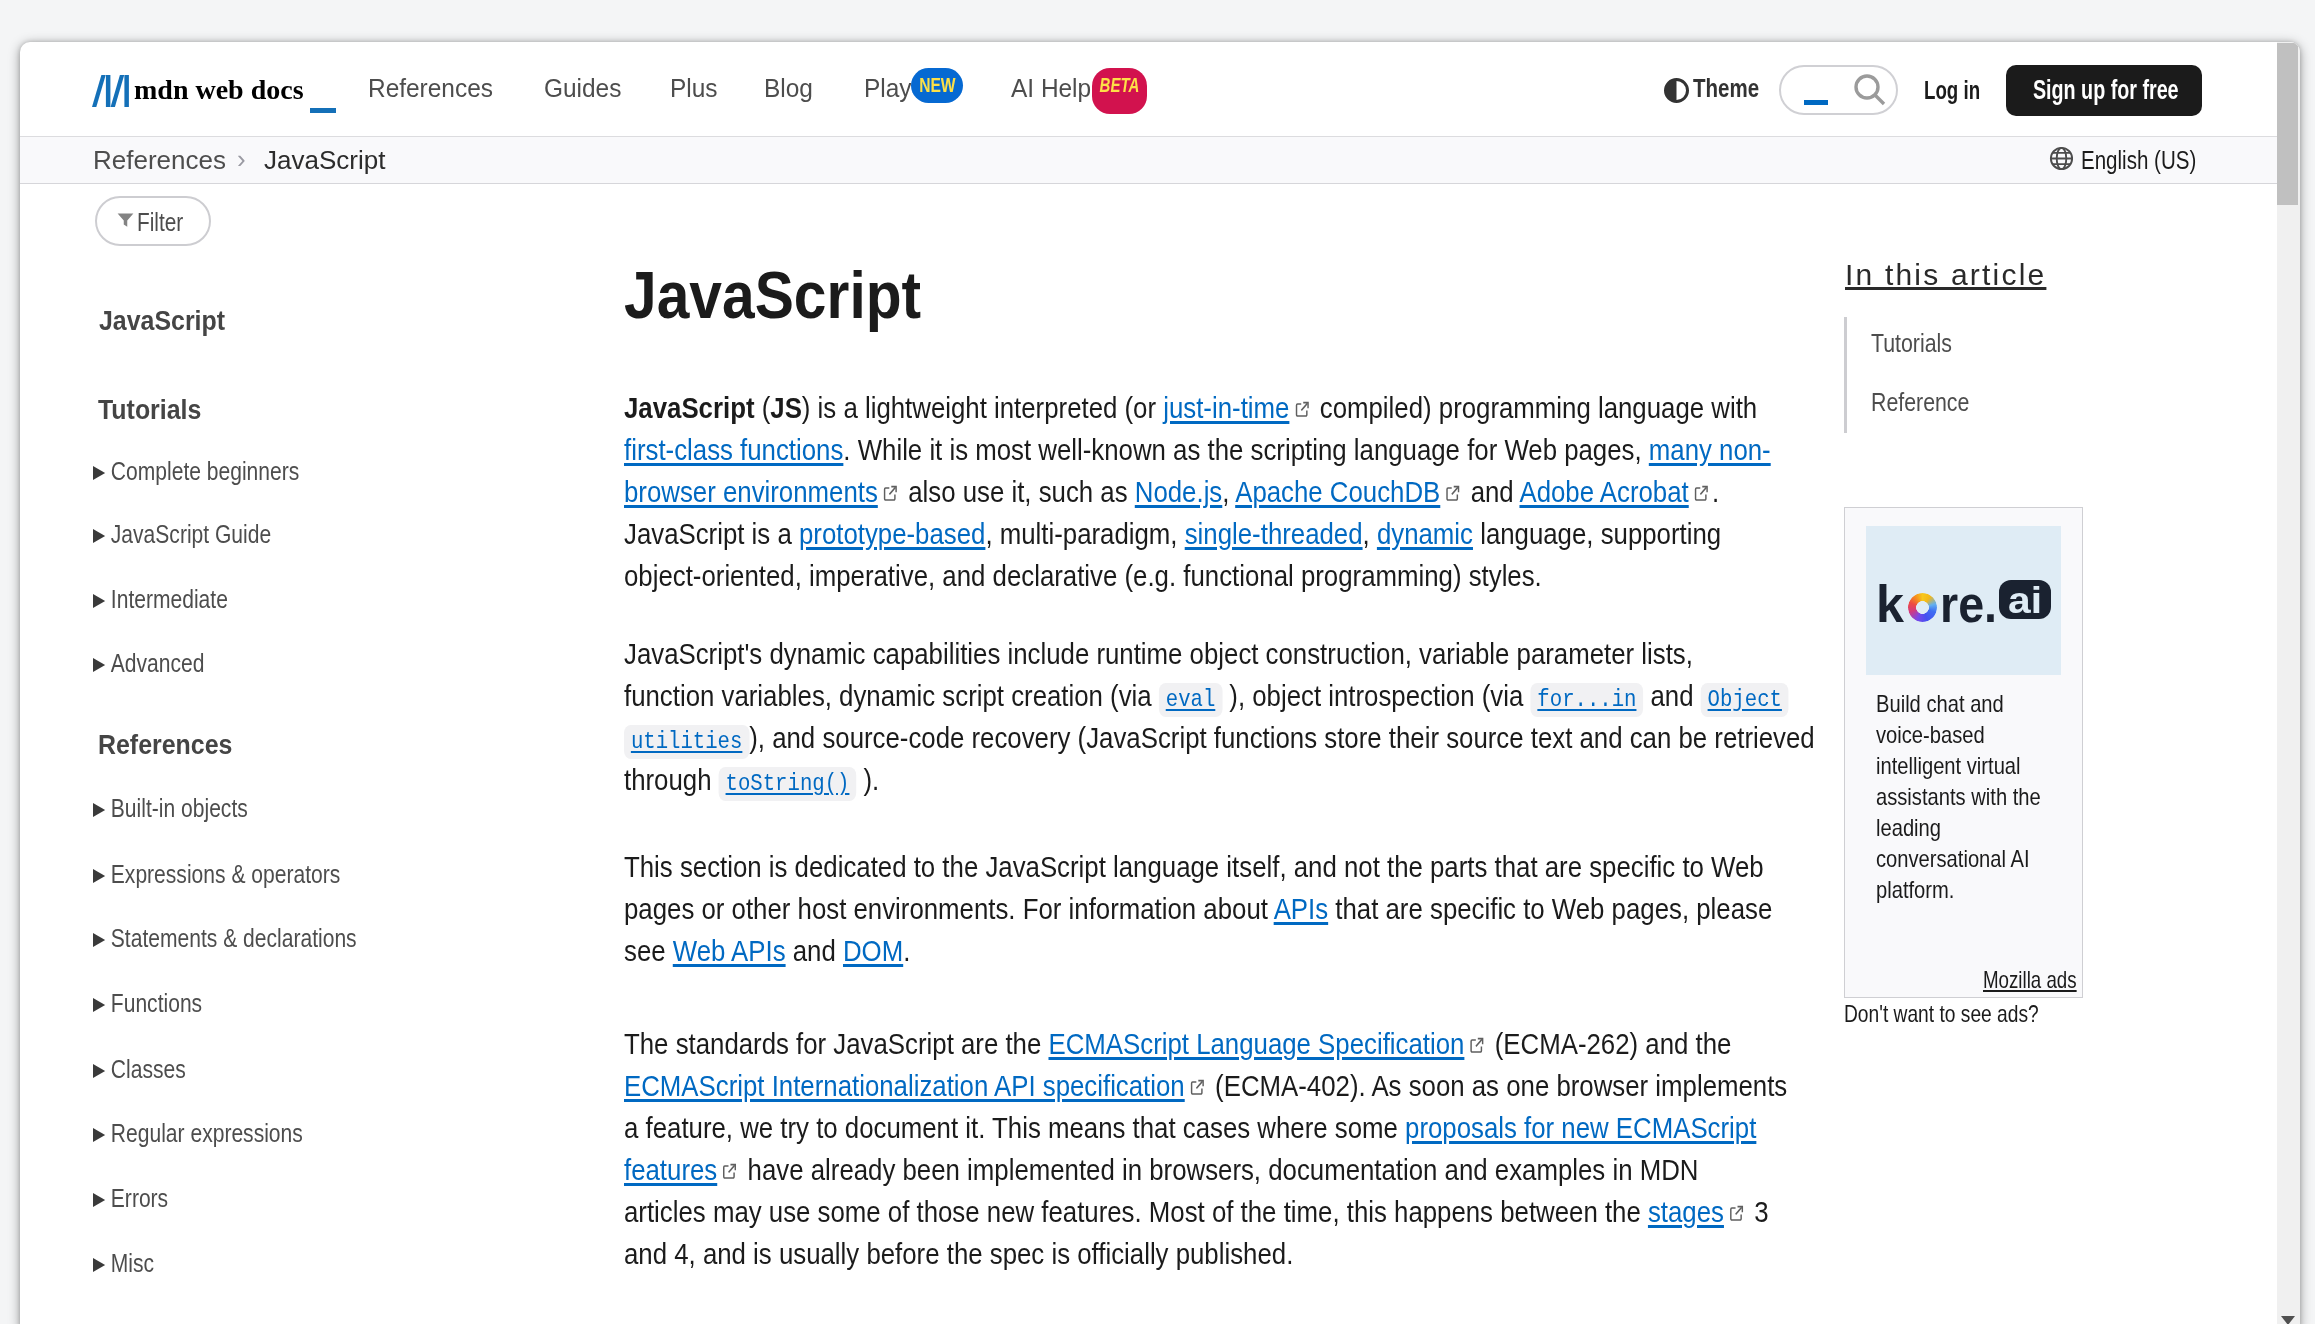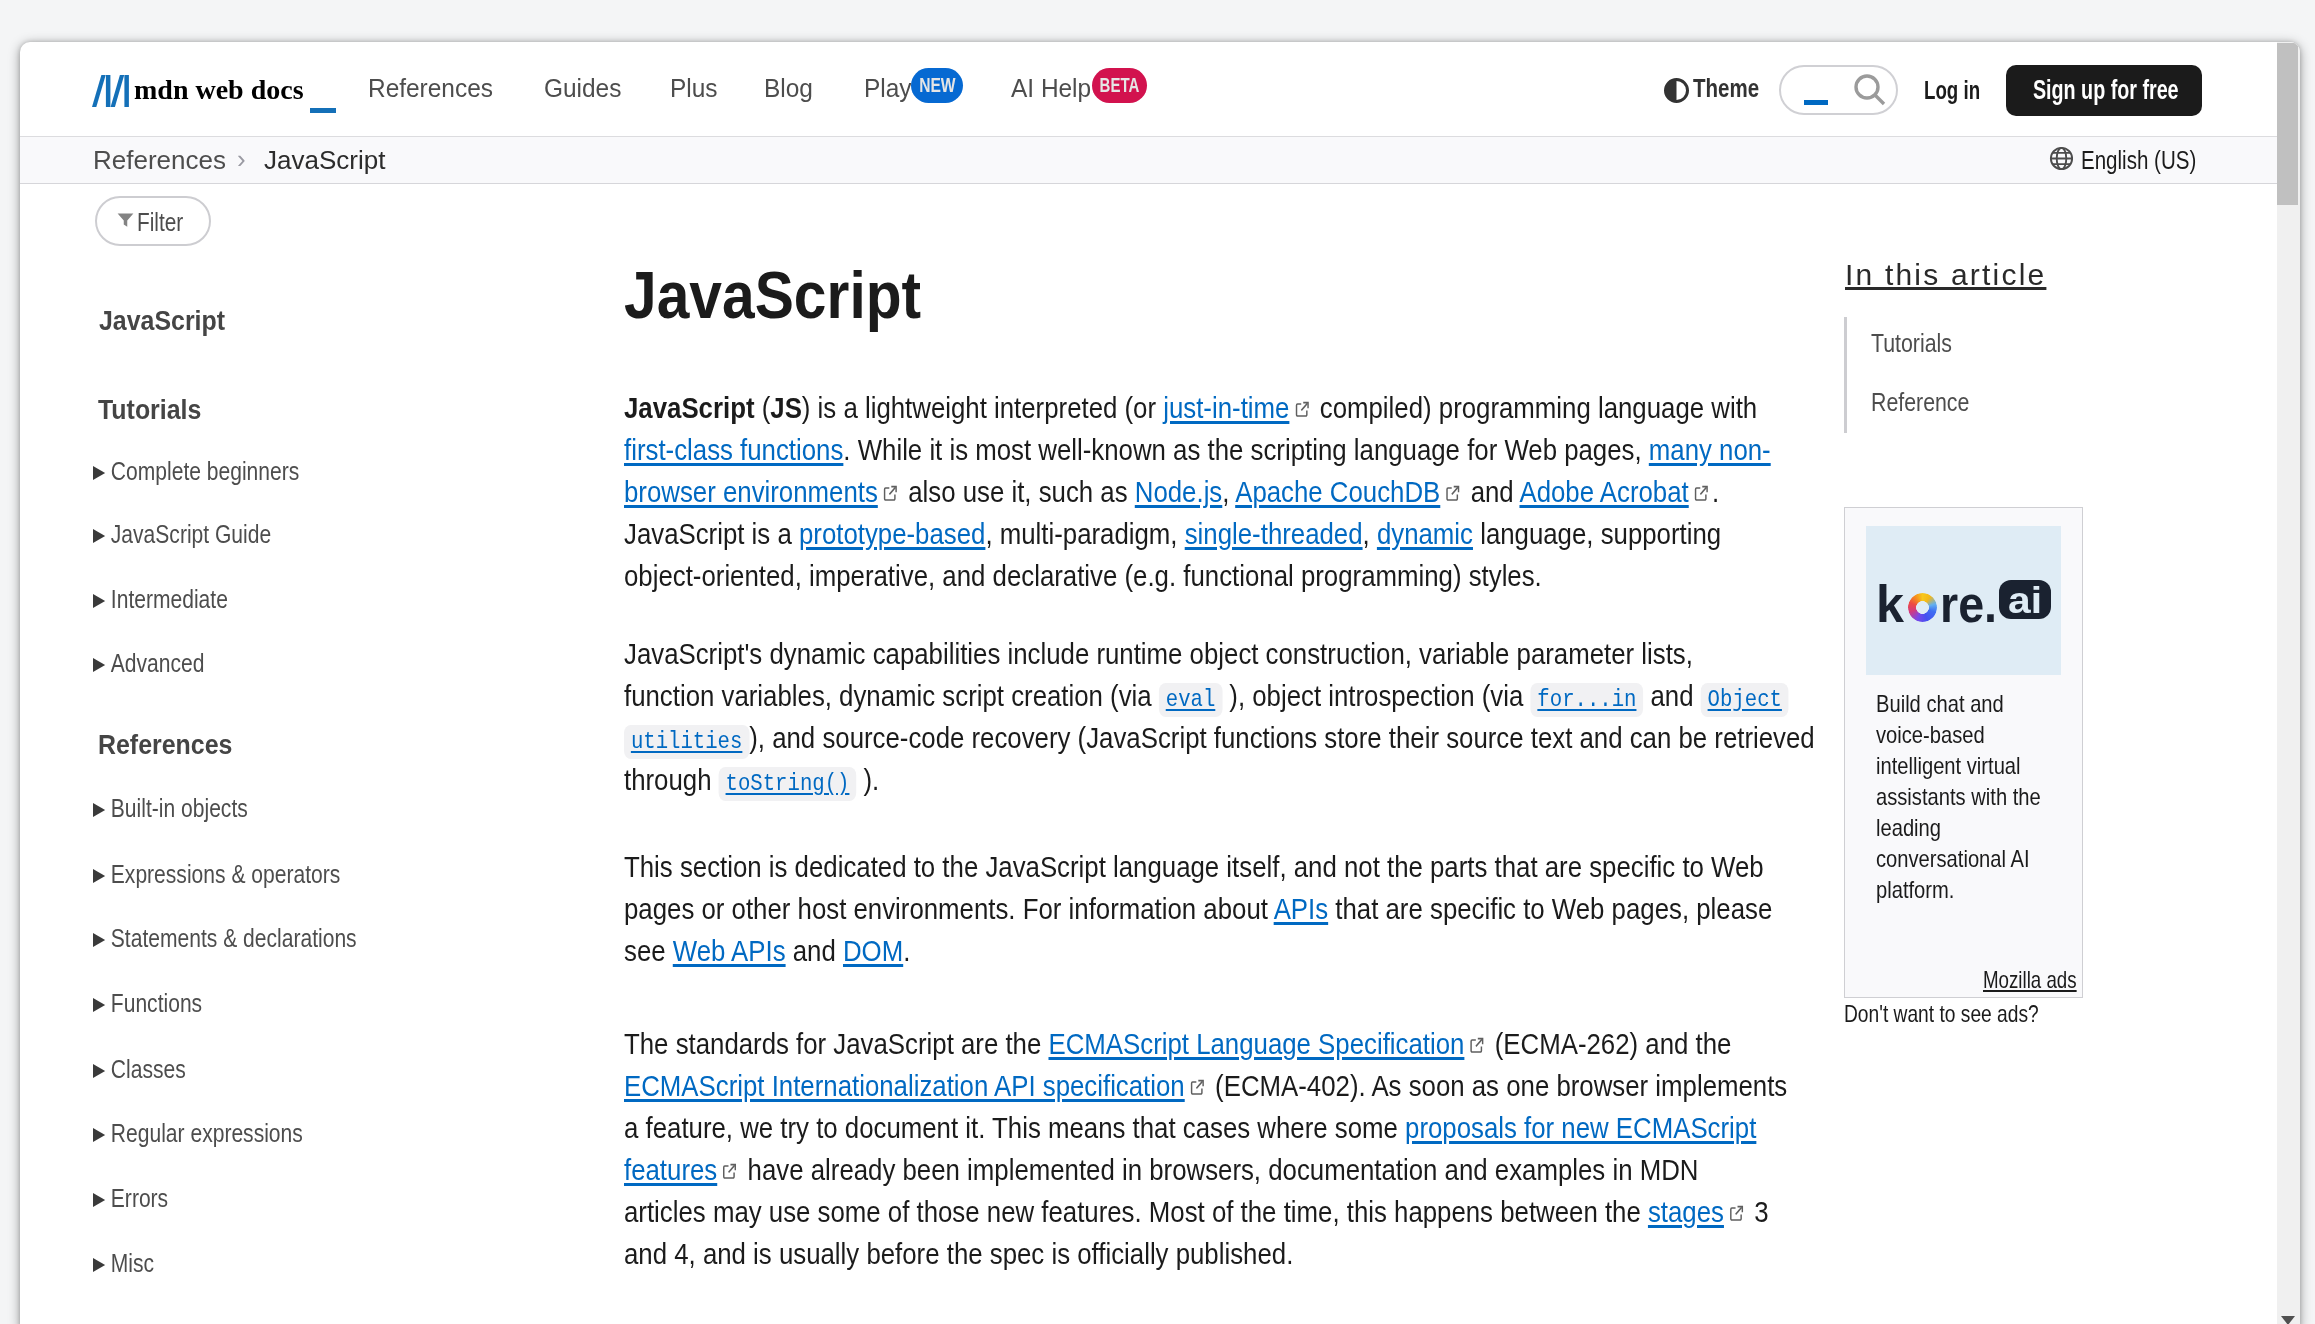--- a/index.html
+++ b/index.html
@@ -2,21 +2,21 @@
 <html><head>
 <meta charset="utf-8">
 <style>
   * { margin:0; padding:0; box-sizing:border-box; }
   html,body { width:2315px; height:1324px; overflow:hidden; }
   body { background:#f4f5f6; font-family:"Liberation Sans", sans-serif; color:#1b1b1b; }
   #card { position:absolute; left:20px; top:18px; width:2280px; height:1292px;
           background:#fff; border-radius:10px; box-shadow:0 2px 12px rgba(0,0,0,0.38), 0 0 4px rgba(0,0,0,0.16); overflow:hidden;margin-top:24px; }
   .abs { position:absolute; }
   .navitem { position:absolute; font-size:26px; color:#4d4d4d; line-height:26px; transform:scaleX(0.94); transform-origin:left top; }
-  .badge { position:absolute; color:#e5e5e5; font-weight:bold; text-align:center; border-radius:18px; }
+  .badge { position:absolute; color:#fde047; font-weight:bold; text-align:center; border-radius:18px; }
   .badge span { display:inline-block; transform:scaleX(0.78); }
   .sideitem { position:absolute; font-size:26px; color:#4d4d4d; line-height:26px; white-space:nowrap; transform:scaleX(0.81); transform-origin:left top; }
   .sidehead { position:absolute; font-weight:bold; color:#454545; font-size:28px; line-height:28px; transform:scaleX(0.89); transform-origin:left top; }
   .tri { display:inline-block; width:0; height:0; border-left:15px solid #3a3a3a; border-top:7.5px solid transparent; border-bottom:7.5px solid transparent; margin-right:7px; }
   .para { position:absolute; font-size:30px; color:#1b1b1b; transform:scaleX(0.86); transform-origin:left top; }
   .para .ln { height:42px; line-height:42px; white-space:nowrap; }
   a.lk { color:#0069c2; text-decoration:underline; text-underline-offset:3px; }
   .code { font-family:"Liberation Mono", monospace; font-size:24px; background:#f1f1f3; border-radius:8px; padding:3px 8px 4px 8px; }
   .ext { display:inline-block; vertical-align:0px; margin:0 4px 0 6px; }
   .ring { position:absolute; border-radius:50%;
@@ -39,21 +39,21 @@
   <div class="abs" style="left:114px;top:34px;font-family:'Liberation Serif',serif;font-weight:bold;font-size:28px;line-height:28px;color:#000;">mdn web docs</div>
   <div class="abs" style="left:290px;top:66px;width:26px;height:5px;background:#1470b8;"></div>
 
   <div class="navitem" style="left:348px;top:33px;">References</div>
   <div class="navitem" style="left:524px;top:33px;">Guides</div>
   <div class="navitem" style="left:650px;top:33px;">Plus</div>
   <div class="navitem" style="left:744px;top:33px;">Blog</div>
   <div class="navitem" style="left:844px;top:33px;">Play</div>
   <div class="badge" style="left:891px;top:26px;width:52px;height:35px;background:#0669d2;font-size:20px;line-height:35px;"><span>NEW</span></div>
   <div class="navitem" style="left:991px;top:33px;">AI Help</div>
-  <div class="badge" style="left:1072px;top:26px;width:55px;height:35px;background:#d2124e;font-size:20px;line-height:35px;"><span style="transform:scaleX(0.75);">BETA</span></div>
+  <div class="badge" style="left:1072px;top:26px;width:55px;height:46px;background:#d2124e;font-size:20px;line-height:35px;font-style:italic;"><span style="transform:scaleX(0.75);">BETA</span></div>
 
   <svg class="abs" style="left:1644px;top:36px;" width="25" height="25" viewBox="0 0 25 25">
     <circle cx="12.5" cy="12.5" r="11" fill="none" stroke="#333" stroke-width="3"></circle>
     <path d="M12.5 1.5 A11 11 0 0 0 12.5 23.5 Z" fill="#333"></path>
   </svg>
   <div class="abs" style="left:1673px;top:34px;font-size:25px;font-weight:600;color:#333;line-height:25px;transform:scaleX(0.82);transform-origin:left top;">Theme</div>
 
   <div class="abs" style="left:1759px;top:23px;width:119px;height:50px;border:2px solid #d0d0d4;border-radius:25px;"></div>
   <div class="abs" style="left:1784px;top:58px;width:24px;height:5px;background:#0069c2;"></div>
   <svg class="abs" style="left:1831px;top:30px;" width="37" height="37" viewBox="0 0 37 37">

